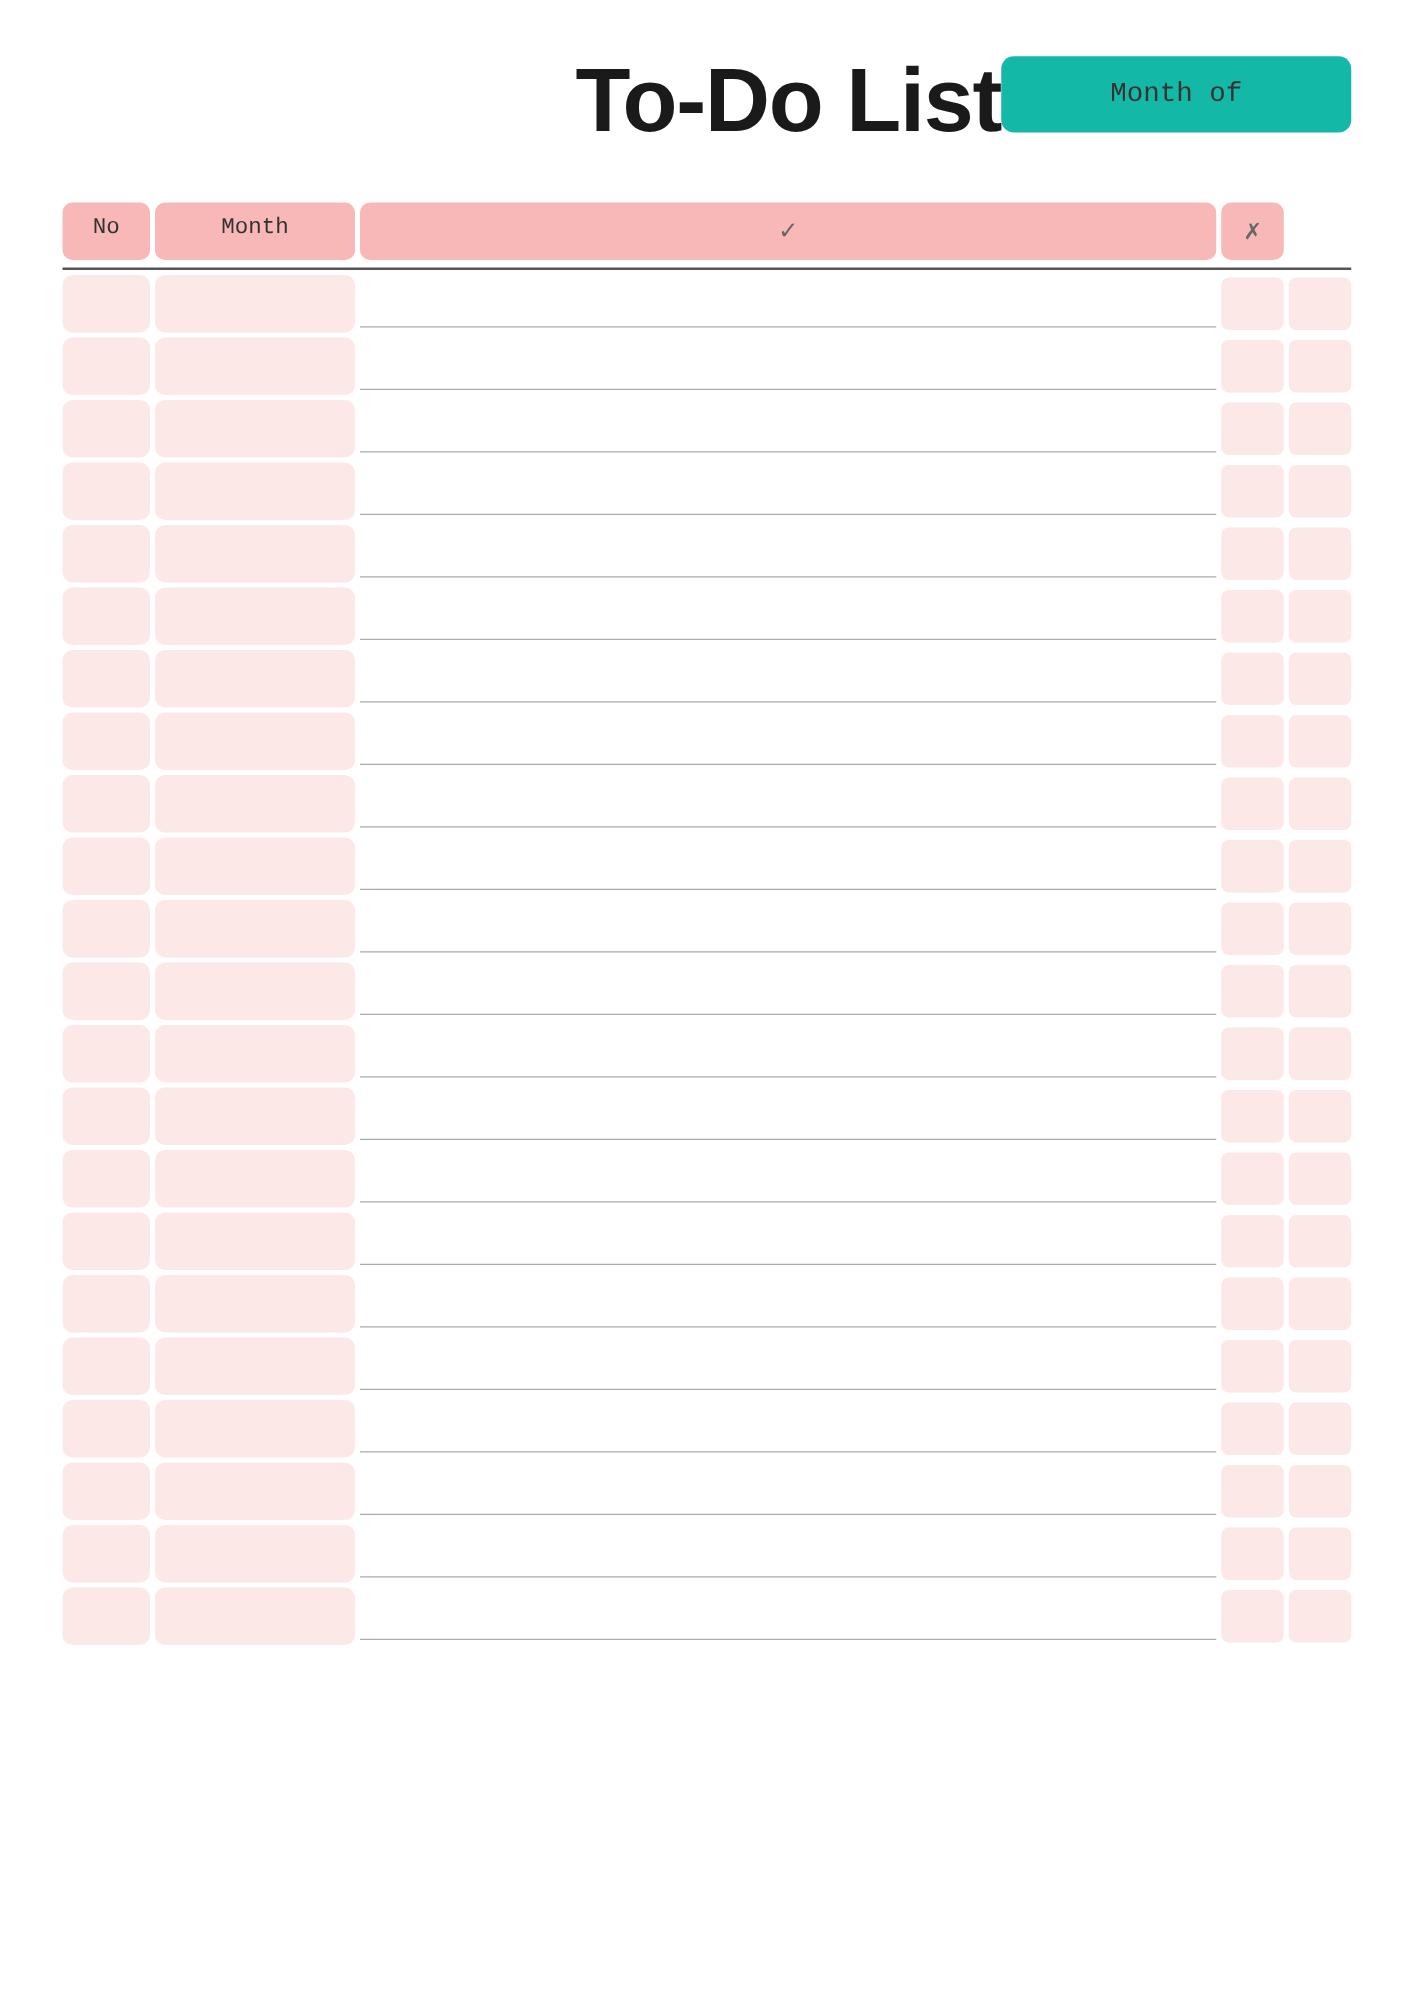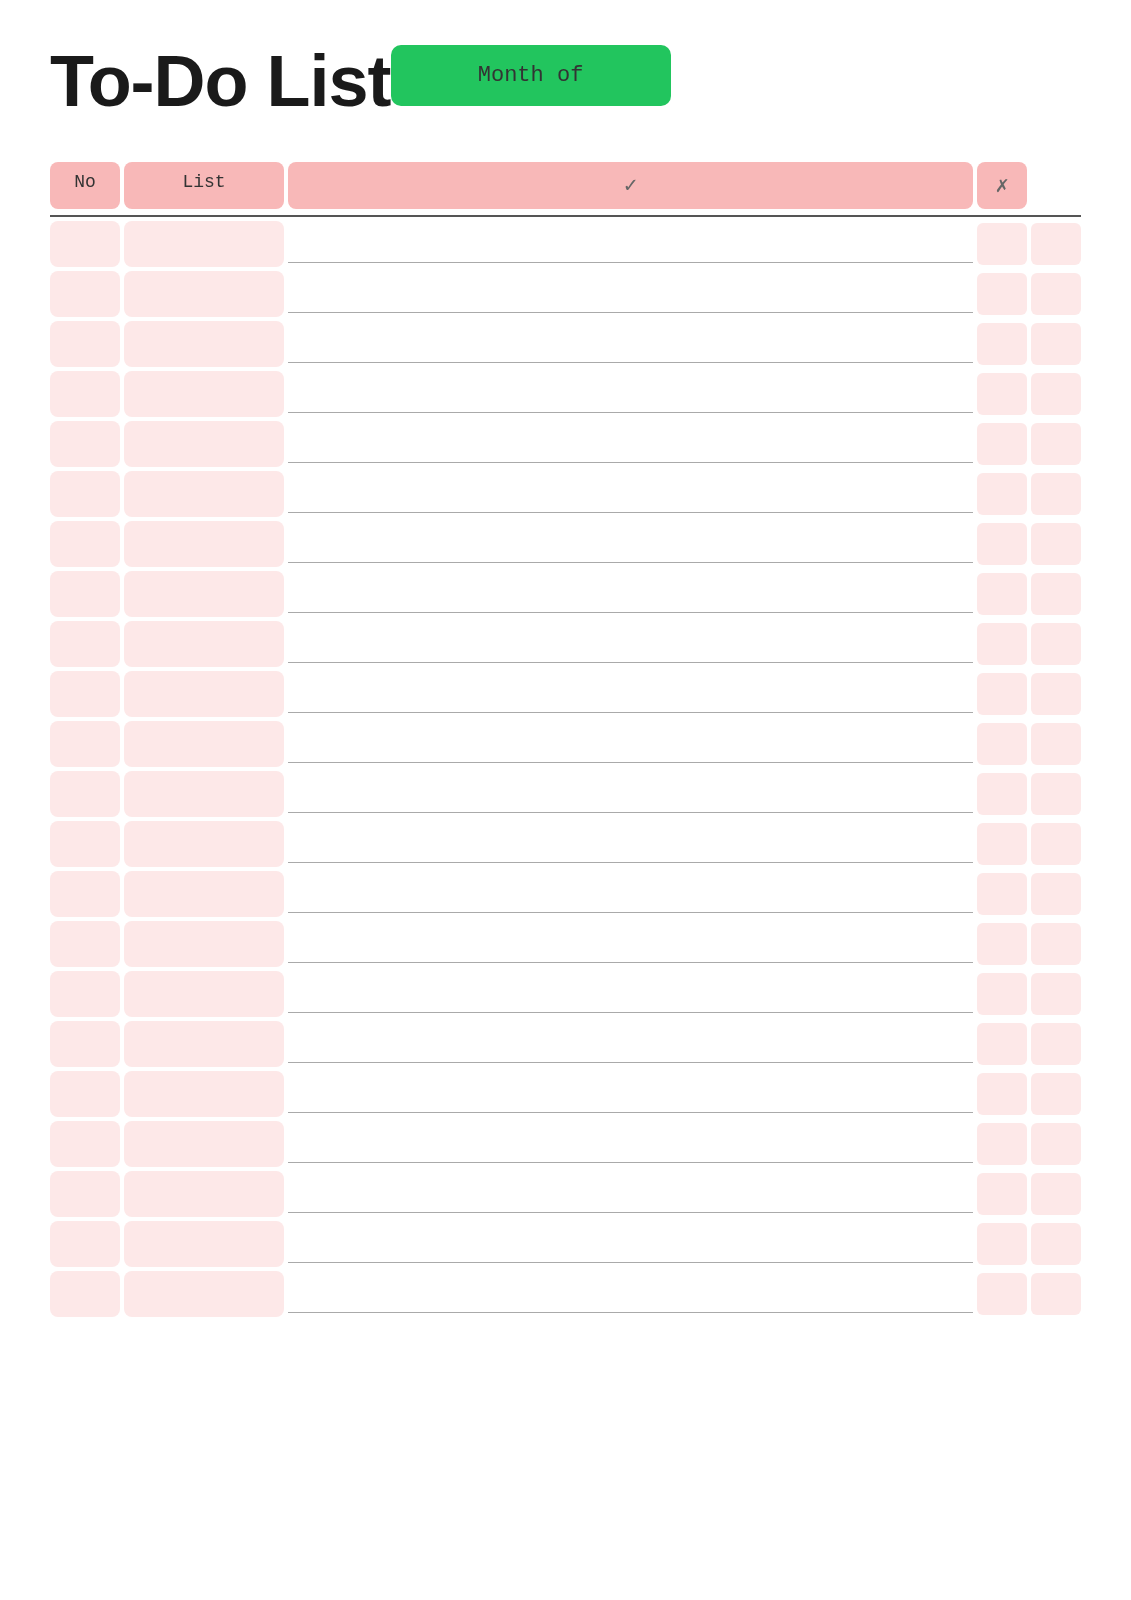--- a/index.html
+++ b/index.html
@@ -11,35 +11,35 @@
     body {
       background: #fff;
       width: 1131px;
       min-height: 1600px;
       font-family: Arial, sans-serif;
       padding: 40px 50px;
     }
 
     .header {
       display: flex;
-      justify-content: flex-start;
+      justify-content: flex-end;
       align-items: flex-start;
       margin-bottom: 40px;
     }
 
     .title {
       font-size: 72px;
       font-weight: 900;
       font-family: 'Arial Black', Arial, sans-serif;
       color: #1a1a1a;
       letter-spacing: -1px;
     }
 
     .month-box {
-      background: #22c55e;
+      background: #14b8a6;
       border-radius: 10px;
       padding: 18px 40px;
       font-size: 22px;
       font-family: 'Courier New', monospace;
       color: #333;
       min-width: 280px;
       text-align: center;
       margin-top: 5px;
     }
 
@@ -130,21 +130,21 @@
 <div class="header">
   <h1 class="title">To-Do List</h1>
   <div class="month-box">
     <span>Month of</span>
   </div>
 </div>
 
 <div class="table-container">
   <div class="table-header">
     <div class="header-cell">No</div>
-    <div class="header-cell">List</div>
+    <div class="header-cell">Month</div>
     <div class="header-cell check-header">
       <span class="check-symbol">✓</span>
     </div>
     <div class="header-cell check-header">
       <span class="cross-symbol">✗</span>
     </div>
   </div>
 
   <hr class="header-divider">
 

